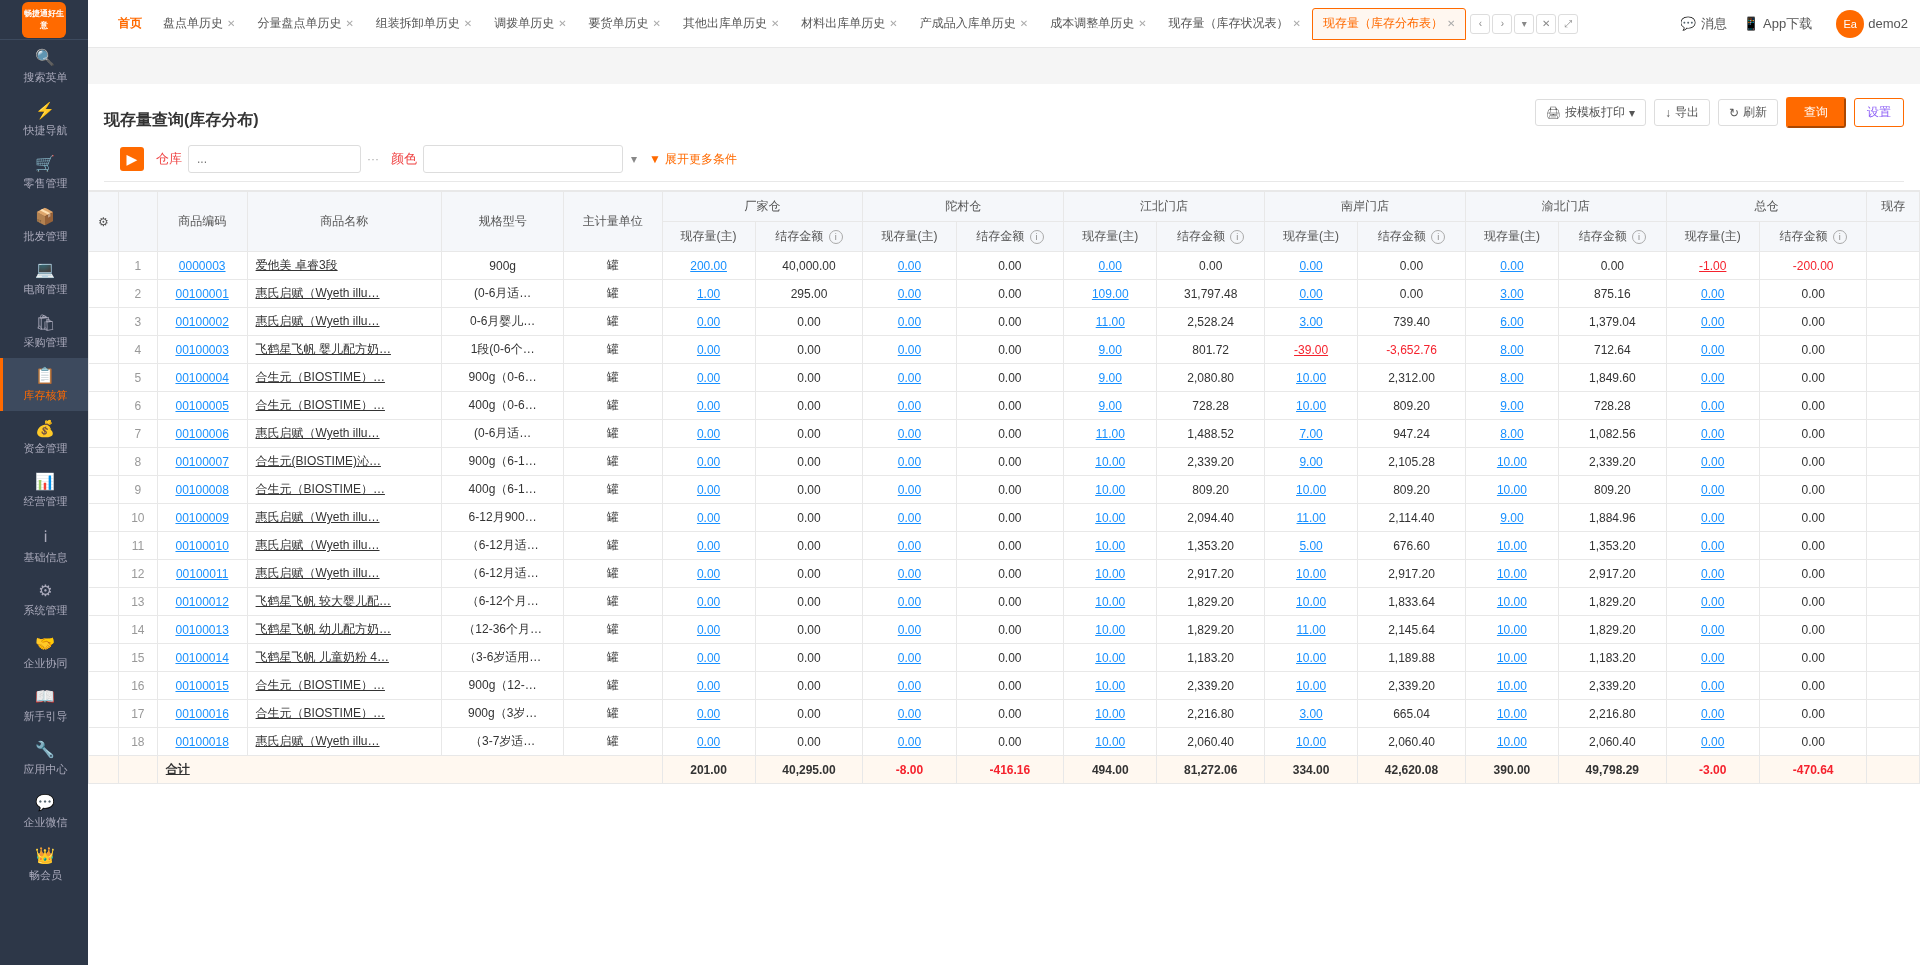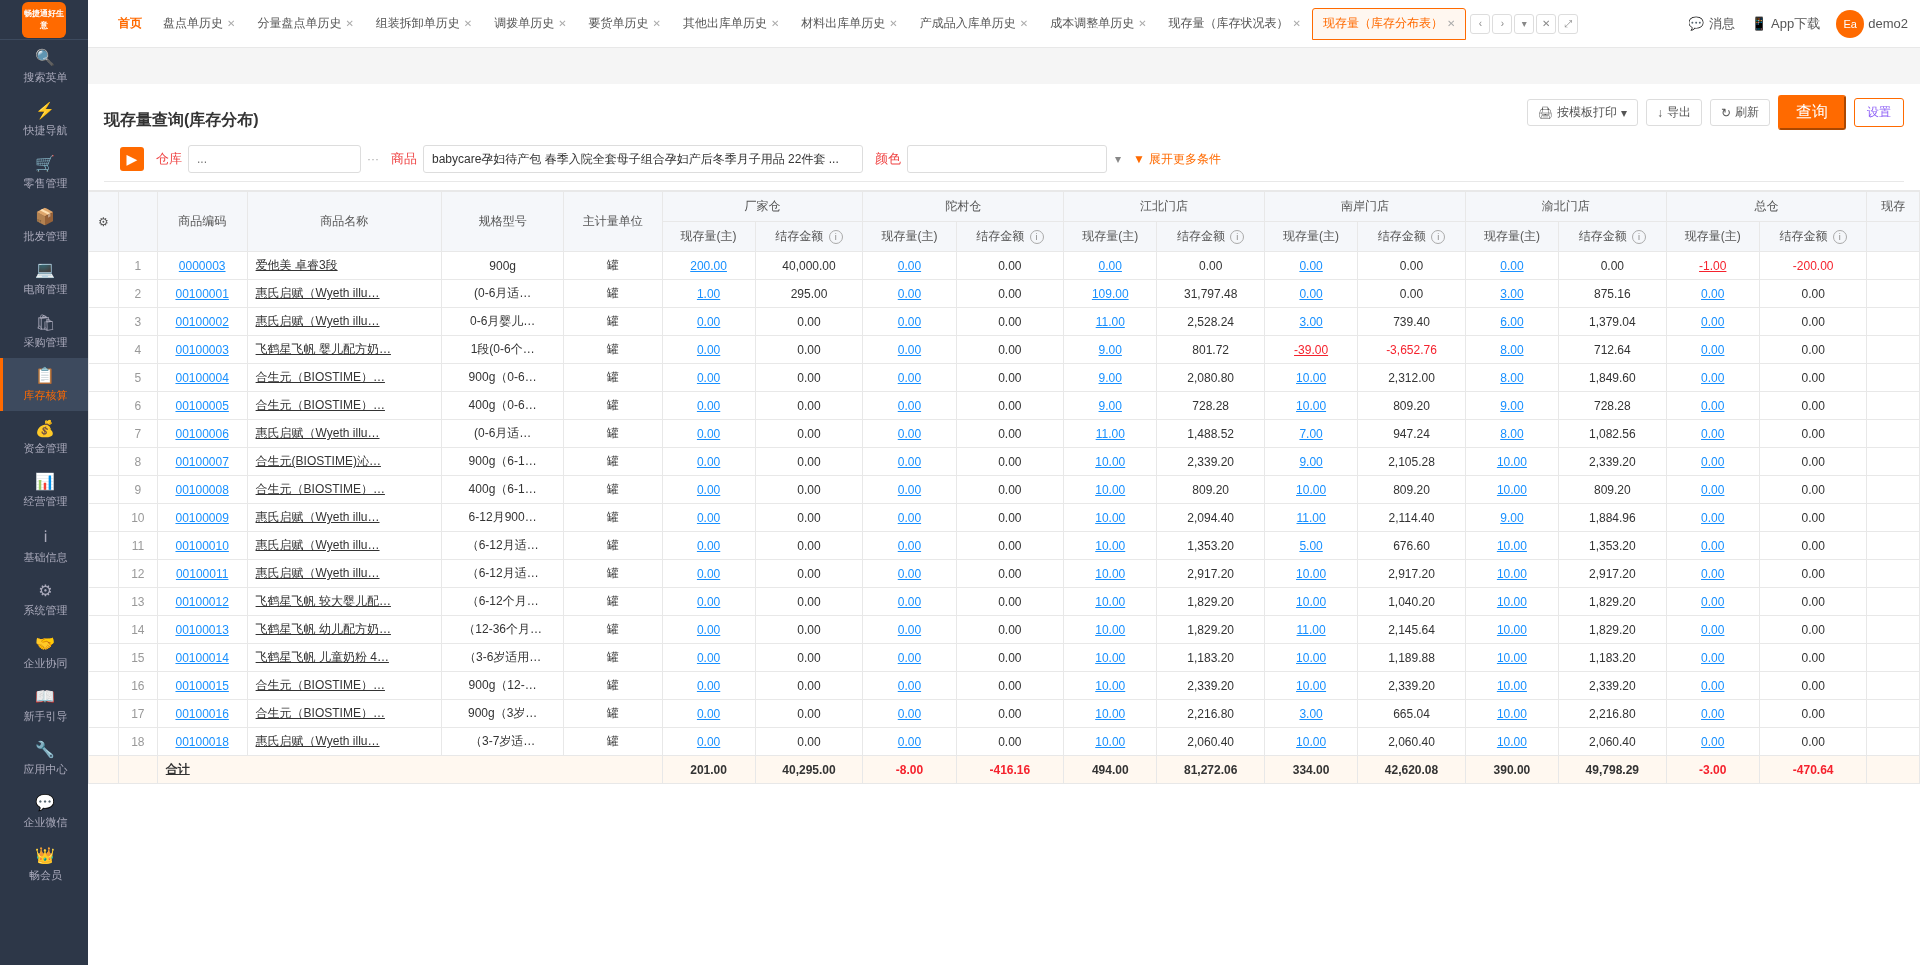--- a/index.html
+++ b/index.html
@@ -2,21 +2,21 @@
 <html><head>
   <meta charset="utf-8">
   <style>
     * { box-sizing: border-box; margin: 0; padding: 0; }
     body { font-family: 'Microsoft YaHei', Arial, sans-serif; font-size: 12px; background: #f5f5f5; color: #333; overflow: hidden; }
 
     
     .top-bar { background: #fff; height: 48px; display: flex; align-items: center; padding: 0 12px; border-bottom: 1px solid #e8e8e8; position: fixed; top: 0; left: 0; right: 0; z-index: 100; }
     .top-right { margin-left: auto; display: flex; align-items: center; gap: 16px; color: #555; }
     .top-right-item { display: flex; align-items: center; gap: 4px; cursor: pointer; font-size: 13px; }
-    .avatar { width: 28px; height: 28px; border-radius: 50%; background: #ff6a00; display: flex; align-items: center; justify-content: center; color: #fff; font-size: 11px; }
+    .avatar { width: 28px; height: 28px; border-radius: 50%; background: #ff6a00; display: flex; align-items: center; justify-content: center; color: #fff; font-size: 11px; margin-left: 8px; }
 
     
     .nav-tabs { background: #fff; height: 36px; display: flex; align-items: center; padding: 0 8px; border-bottom: 1px solid #e8e8e8; position: fixed; top: 48px; left: 88px; right: 0; z-index: 99; overflow: hidden; }
     .nav-tab { display: flex; align-items: center; padding: 0 10px; height: 32px; white-space: nowrap; cursor: pointer; font-size: 12px; color: #555; border: 1px solid transparent; border-radius: 3px 3px 0 0; gap: 4px; }
     .nav-tab.active { background: #fff7f0; border-color: #ff6a00; color: #ff6a00; }
     .nav-tab .close-x { color: #aaa; font-size: 10px; cursor: pointer; }
     .nav-home { color: #ff6a00; font-weight: bold; padding: 0 10px; cursor: pointer; }
     .nav-arrows { display: flex; gap: 2px; margin-left: 4px; }
     .nav-arrow { width: 20px; height: 20px; border: 1px solid #ddd; border-radius: 3px; display: flex; align-items: center; justify-content: center; cursor: pointer; color: #888; font-size: 10px; }
 
@@ -30,21 +30,21 @@
 
     
     .main { margin-left: 88px; margin-top: 84px; padding: 0; height: calc(100vh - 84px); display: flex; flex-direction: column; }
 
     
     .page-header { background: #fff; padding: 10px 16px 8px; border-bottom: 1px solid #e8e8e8; }
     .page-title-row { display: flex; align-items: center; justify-content: space-between; margin-bottom: 6px; }
     .page-title { font-size: 16px; font-weight: bold; color: #333; margin-top: 16px; }
     .header-actions { display: flex; gap: 8px; align-items: center; }
     .btn-action { display: flex; align-items: center; gap: 4px; padding: 4px 10px; border: 1px solid #ddd; border-radius: 3px; cursor: pointer; background: #fff; color: #555; font-size: 12px; }
-    .btn-primary { background: #ff6a00; color: #fff; border-color: #ff6a00; border-radius: 3px; padding: 5px 16px; cursor: pointer; font-size: 16px; }
+    .btn-primary { background: #ff6a00; color: #fff; border-color: #ff6a00; border-radius: 3px; padding: 5px 16px; cursor: pointer; font-size: 12px; }
     .btn-setting { background: #fff; color: #8b5cf6; border: 1px solid #ff6a00; border-radius: 3px; padding: 5px 12px; cursor: pointer; font-size: 12px; }
 
     
     .filter-bar { background: #fff; padding: 8px 16px; border-bottom: 1px solid #e8e8e8; display: flex; align-items: center; gap: 12px; flex-wrap: wrap; }
     .filter-toggle { width: 24px; height: 24px; background: #ff6a00; border-radius: 3px; display: flex; align-items: center; justify-content: center; color: #fff; cursor: pointer; font-size: 14px; }
     .filter-field { display: flex; align-items: center; gap: 6px; }
     .filter-label { color: #ef4444; white-space: nowrap; font-size: 13px; }
     .filter-input { border: 1px solid #ddd; border-radius: 3px; padding: 4px 8px; font-size: 12px; min-width: 80px; height: 28px; }
     .filter-input-ellipsis { min-width: 200px; color: #333; }
     .filter-dots { color: #aaa; cursor: pointer; }
@@ -247,24 +247,20 @@
         <button class="btn-setting">设置</button>
       </div>
     </div>
 
     <div class="filter-bar">
       <div class="filter-toggle">▶</div>
       <div class="filter-field">
         <span class="filter-label">仓库</span>
         <input class="filter-input" value="" placeholder="..." style="">
         <span class="filter-dots">···</span>
-      </div>
-      <div class="filter-field">
-        <span class="filter-label">商品</span>
-        <input class="filter-input filter-input-ellipsis" style="width: 440px;" value="babycare孕妇待产包 春季入院全套母子组合孕妇产后冬季月子用品 22件套 ...">
       </div>
       <div class="filter-field">
         <span class="filter-label">颜色</span>
         <input class="filter-input" style="width: 200px;" value="">
         <span style="margin-left:2px;color:#888;cursor:pointer;">▾</span>
       </div>
       <button class="expand-btn">
         <span>▼</span>
         <span>展开更多条件</span>
       </button>
@@ -565,21 +561,21 @@
     <td class="cell-left">飞鹤星飞帆 较大婴儿配…</td>
     <td>（6-12个月…</td>
     <td>罐</td>
     <td class="cell-link">0.00</td>
     <td class="" .="">0.00</td>
     <td class="cell-link">0.00</td>
     <td class="" .="">0.00</td>
     <td class="cell-link">10.00</td>
     <td>1,829.20</td>
     <td class="cell-link">10.00</td>
-    <td class="" .="">1,040.20</td>
+    <td class="" .="">1,833.64</td>
     <td class="cell-link">10.00</td>
     <td>1,829.20</td>
     <td class="cell-link">0.00</td>
     <td class="" .="">0.00</td>
     <td></td>
   </tr>
           <tr>
     <td></td>
     <td class="row-num">14</td>
     <td class="cell-link">00100013</td>

